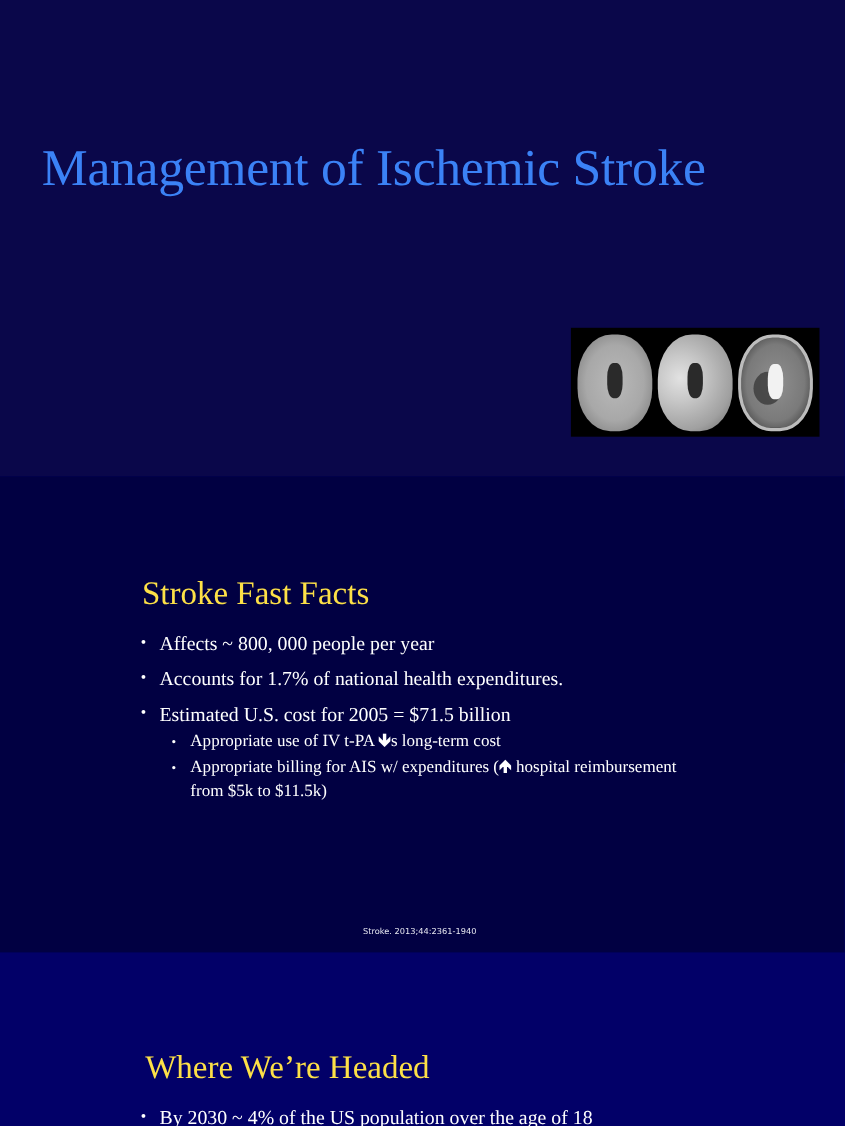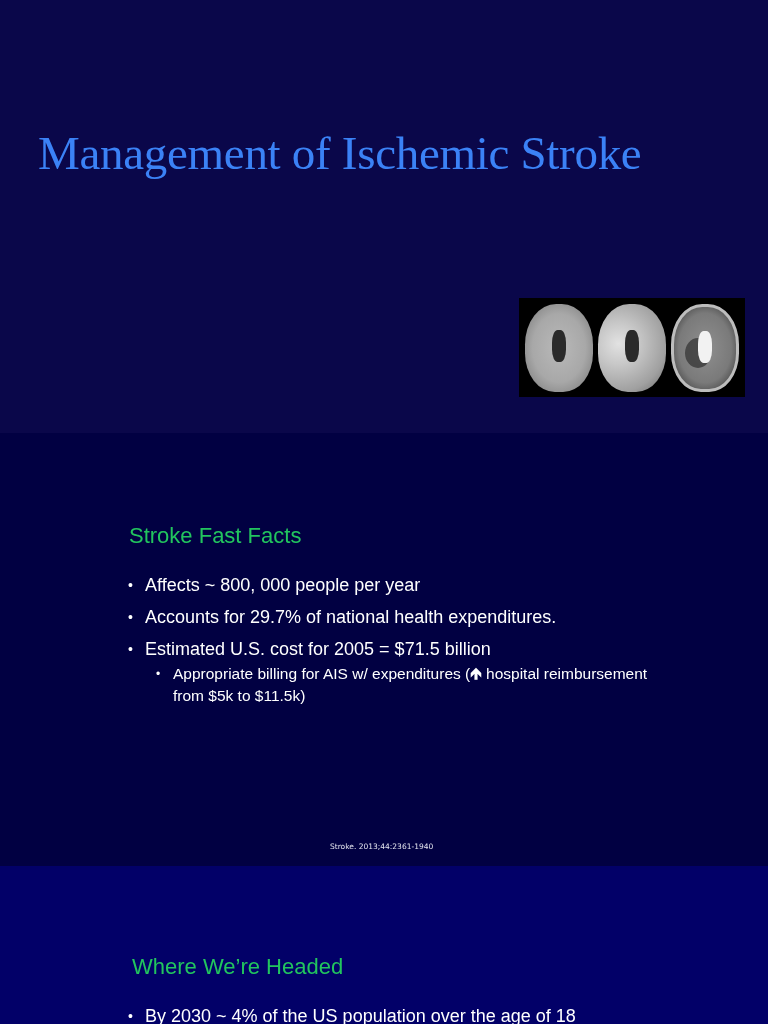--- a/index.html
+++ b/index.html
@@ -19,25 +19,25 @@
   }
   .brain { width: 68px; height: 88px; border-radius: 46% 46% 44% 44%; position: relative; }
   .b1 { background: radial-gradient(ellipse at 50% 50%, #b9b9b9 0%, #a8a8a8 55%, #8a8a8a 80%, #555 100%); }
   .b2 { background: radial-gradient(ellipse at 30% 45%, #e2e2e2 0%, #c8c8c8 30%, #a0a0a0 70%, #666 100%); }
   .b3 { background: radial-gradient(ellipse at 50% 50%, #8f8f8f 0%, #7a7a7a 60%, #4a4a4a 85%, #222 100%); border: 3px solid #bdbdbd; box-sizing: border-box; }
   .vent { position: absolute; left: 50%; top: 30%; width: 14px; height: 32px; transform: translateX(-50%); border-radius: 40%; }
   .b1 .vent, .b2 .vent { background: #2a2a2a; }
   .b3 .vent { background: #f2f2f2; }
   .lesion { position: absolute; left: 18%; top: 38%; width: 26px; height: 30px; border-radius: 50%; background: #3a3a3a; opacity: 0.8; }
   .section-title {
-    position: absolute; font-family: Liberation Sans, sans-serif; font-size: 22px; color: #22c55e; white-space: nowrap;
+    position: absolute; font-family: Liberation Serif, serif; font-size: 30px; color: #fde047; white-space: nowrap;
   }
   .s2 .section-title { left: 129px; top: 90px; }
   .s3 .section-title { left: 132px; top: 88px; }
-  .bullets { position: absolute; left: 128px; top: 140px; width: 520px; font-family: Liberation Sans, sans-serif; color: #ffffff; }
+  .bullets { position: absolute; left: 128px; top: 140px; width: 520px; font-family: Liberation Serif, serif; color: #ffffff; }
   .bul { position: relative; padding-left: 17px; font-size: 18px; line-height: 24px; margin-bottom: 8px; }
   .bul::before { content: "•"; position: absolute; left: 0; top: 0; font-size: 14px; }
   .sub { position: relative; padding-left: 17px; margin-left: 28px; font-size: 15.5px; line-height: 22px; margin-bottom: 2px; }
   .sub::before { content: "•"; position: absolute; left: 0; top: 0; font-size: 12px; }
   .arrow { display: inline-block; font-size: 16px; font-weight: bold; }
   .cite { position: absolute; left: 330px; top: 409px; font-family: "DejaVu Sans", sans-serif; font-size: 7.5px; color: #e6e6f0; white-space: nowrap; }
   .s3 .bullets { top: 138px; }
 </style>
 </head>
 <body>
@@ -55,22 +55,23 @@
         <div class="lesion"></div>
         <div class="vent"></div>
       </div>
   </div>
 </div>
 
 <div class="slide s2">
   <div class="section-title">Stroke Fast Facts</div>
   <div class="bullets">
     <div class="bul">Affects ~ 800, 000 people per year</div>
-    <div class="bul">Accounts for 29.7% of national health expenditures.</div>
+    <div class="bul">Accounts for 1.7% of national health expenditures.</div>
     <div class="bul" style="margin-bottom:2px">Estimated U.S. cost for 2005 = $71.5 billion</div>
+    <div class="sub"><span>Appropriate use of IV t-PA </span><span class="arrow">🡻</span><span>s long-term cost</span></div>
     <div class="sub"><span>Appropriate billing for AIS w/ expenditures (</span><span class="arrow">🡹</span><span> hospital reimbursement from $5k to $11.5k)</span></div>
   </div>
   <div class="cite">Stroke. 2013;44:2361-1940</div>
 </div>
 
 <div class="slide s3">
   <div class="section-title">Where We’re Headed</div>
   <div class="bullets">
     <div class="bul">By 2030 ~ 4% of the US population over the age of 18</div>
   </div>

